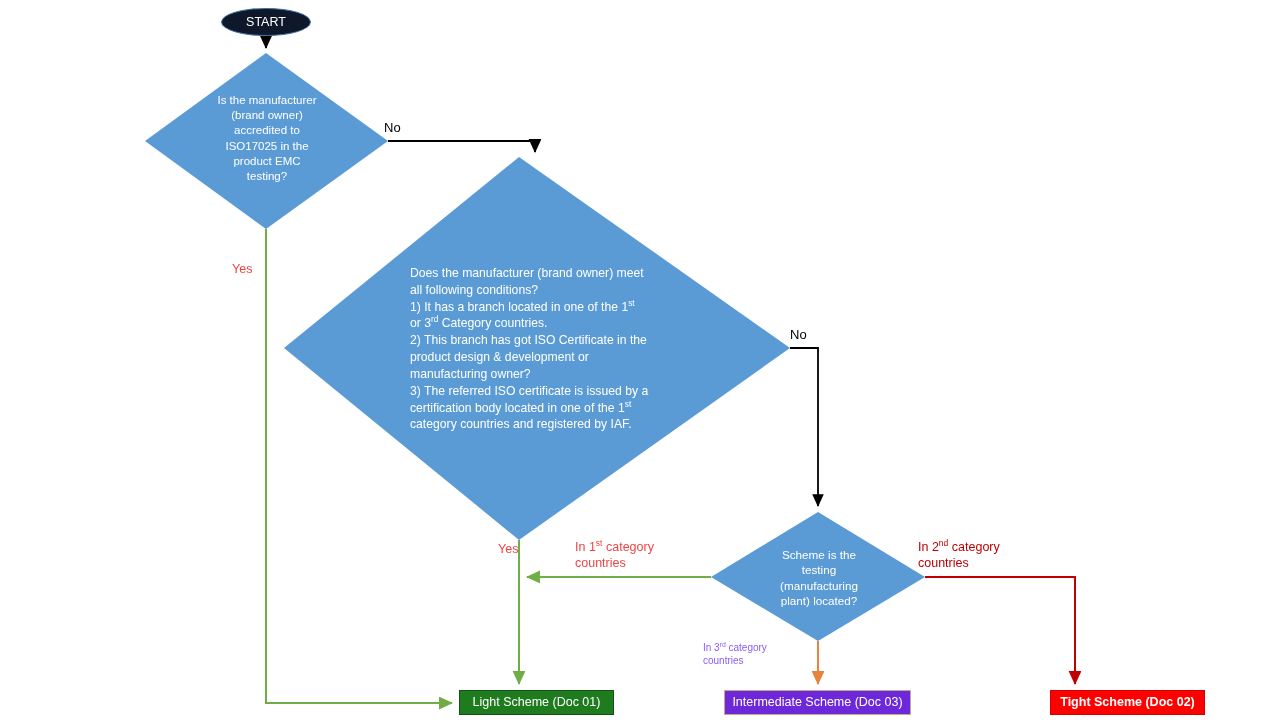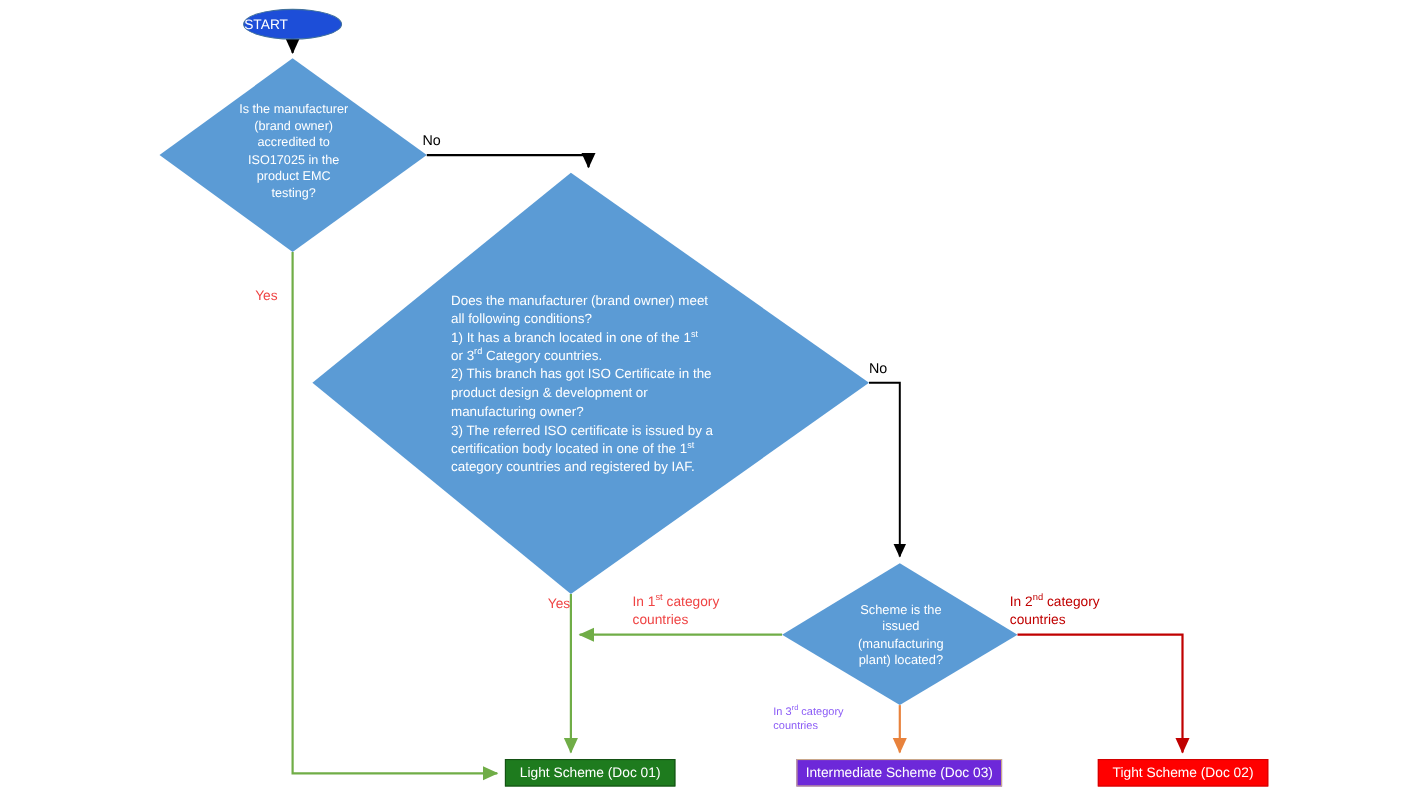--- a/index.html
+++ b/index.html
@@ -27,27 +27,27 @@
     position: absolute;
     box-sizing: border-box;
   }
   
   .start-ellipse {
     left: 221px;
     top: 8px;
     width: 90px;
     height: 28px;
     border-radius: 50%;
-    background: #1d4ed8;
+    background: #0f172a;
     border: 1px solid #41719C;
     color: #ffffff;
     font-size: 12.5px;
     display: flex;
     align-items: center;
-    justify-content: flex-start;
+    justify-content: center;
     line-height: 1;
   }
   
   .diamond-text {
     position: absolute;
     color: #ffffff;
     text-align: center;
     line-height: 1.32;
   }
   #d1-text {
@@ -91,26 +91,27 @@
   }
   #box-intermediate {
     left: 724px;
     top: 690px;
     width: 187px;
     height: 25px;
     background: #6d28d9;
     border: 1.5px solid #C9A78A;
   }
   #box-tight {
-    left: 998px;
+    left: 1050px;
     top: 690px;
     width: 155px;
     height: 25px;
     background: #FF0000;
     border: 1.5px solid #D40000;
+    font-weight: bold;
   }
   
   .edge-label {
     position: absolute;
     text-align: left;
     line-height: 1.3;
     white-space: nowrap;
   }
   .lbl-black { color: #000000; font-size: 13px; }
   .lbl-green { color: #ef4444; font-size: 12.5px; }
@@ -192,21 +193,21 @@
     <div>2) This branch has got ISO Certificate in the</div>
     <div>product design &amp; development  or</div>
     <div>manufacturing  owner?</div>
     <div>3) The referred ISO certificate is issued  by a</div>
     <div>certification body  located in one of the 1<sup>st</sup></div>
     <div>category countries and registered by IAF.</div>
   </div>
 
   <div class="diamond-text" id="d3-text">
     <div>Scheme is the</div>
-    <div>issued</div>
+    <div>testing</div>
     <div>(manufacturing</div>
     <div>plant) located?</div>
   </div>
 
   <div class="term-box" id="box-light">
     <span>Light Scheme (Doc 01)</span>
   </div>
 
   <div class="term-box" id="box-intermediate">
     <span>Intermediate Scheme  (Doc 03)</span>

